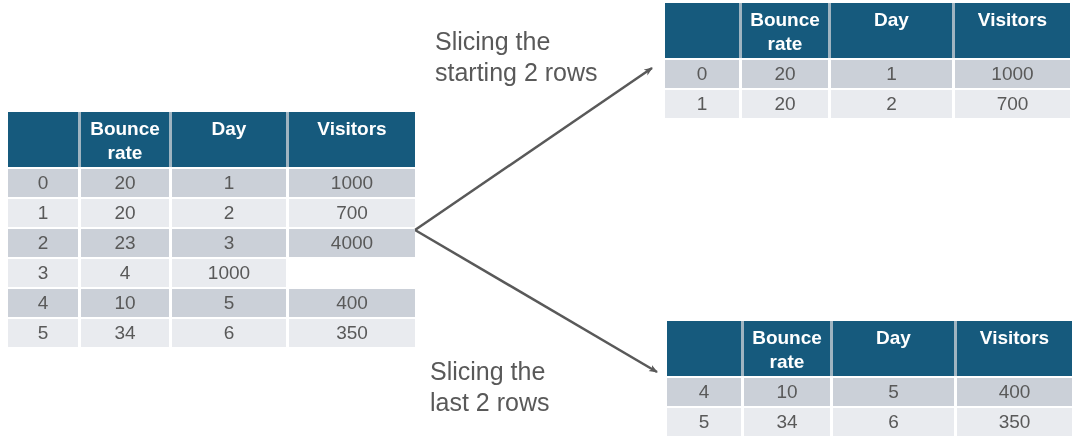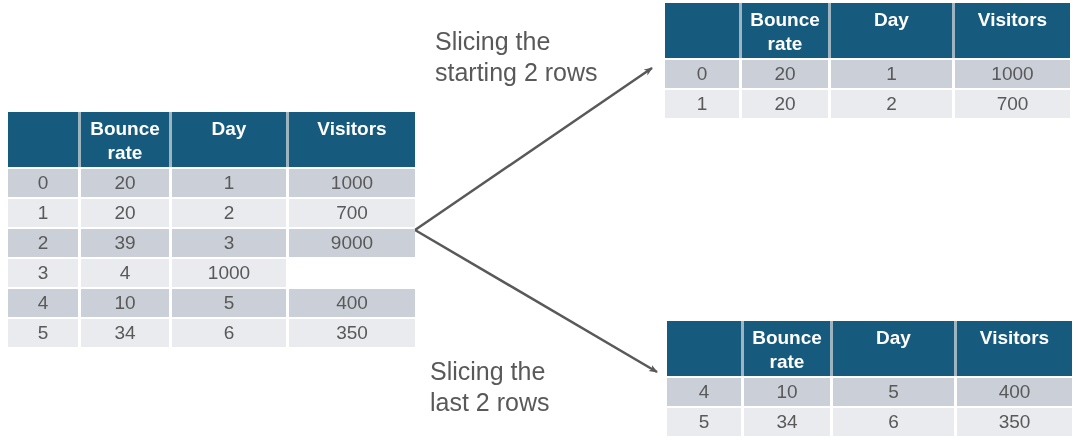--- a/index.html
+++ b/index.html
@@ -73,23 +73,23 @@
         <div class="td">1000</div>
       </div>
       <div class="tr light">
         <div class="td">1</div>
         <div class="td">20</div>
         <div class="td">2</div>
         <div class="td">700</div>
       </div>
       <div class="tr dark">
         <div class="td">2</div>
-        <div class="td">39</div>
+        <div class="td">23</div>
         <div class="td">3</div>
-        <div class="td">9000</div>
+        <div class="td">4000</div>
       </div>
       <div class="tr light">
         <div class="td">3</div>
         <div class="td">4</div>
         <div class="td">1000</div>
       </div>
       <div class="tr dark">
         <div class="td">4</div>
         <div class="td">10</div>
         <div class="td">5</div>

